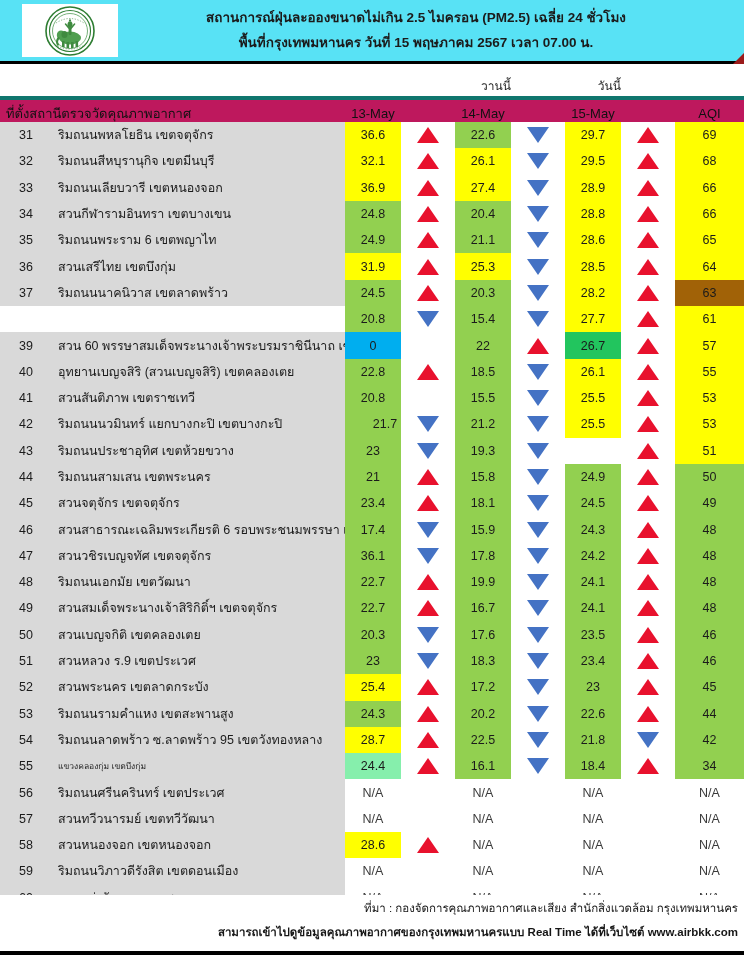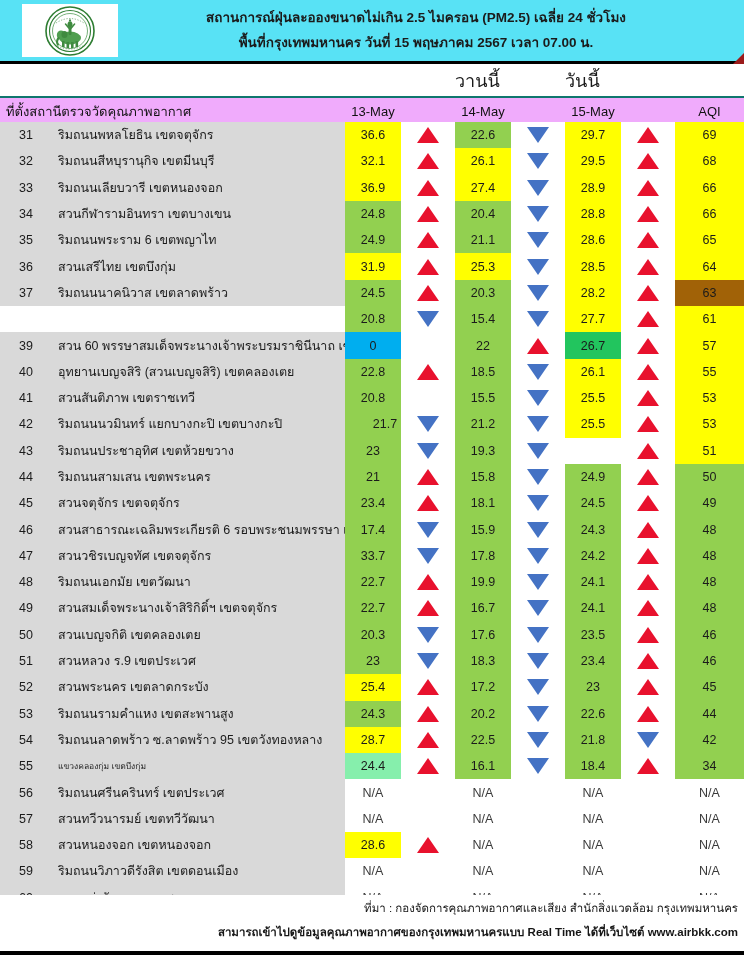--- a/index.html
+++ b/index.html
@@ -56,33 +56,33 @@
 
   
   .subhead {
     position: relative;
     height: 32px;
     background: #ffffff;
   }
   .subhead-lbl {
     position: absolute;
     bottom: 1px;
-    font-size: 18px;
+    font-size: 12px;
     color: #1b1b1b;
-    text-align: left;
+    text-align: right;
     white-space: nowrap;
     margin-top: 40px;
   }
 
   
   .colhead {
     position: relative;
     height: 26px;
-    background: #f0abfc;
-    border-top: 2px solid #0f766e;
+    background: #be185d;
+    border-top: 4px solid #0f766e;
   }
   .colhead .ch {
     position: absolute;
     top: 0; height: 26px;
     display: flex; align-items: center;
     font-size: 13px;
     color: #111111;
     white-space: nowrap;
   }
   .ch-title { left: 6px; font-weight: normal; }
@@ -519,21 +519,21 @@
         <div class="arrowcell" style="left: 621px; width: 54px;">
           <div class="tri up"></div>
         </div>
         <div class="cell" style="left: 675px; width: 69px; background: rgb(146, 208, 80);">48</div>
       </div>
       <div class="row">
         <div class="namecell">
           <div class="rnum">47</div>
           <div class="rname">สวนวชิรเบญจทัศ เขตจตุจักร</div>
         </div>
-        <div class="cell" style="left: 345px; width: 56px; background: rgb(146, 208, 80);">33.7</div>
+        <div class="cell" style="left: 345px; width: 56px; background: rgb(146, 208, 80);">36.1</div>
         <div class="arrowcell" style="left: 401px; width: 54px;">
           <div class="tri down"></div>
         </div>
         <div class="cell" style="left: 455px; width: 56px; background: rgb(146, 208, 80);">17.8</div>
         <div class="arrowcell" style="left: 511px; width: 54px;">
           <div class="tri down"></div>
         </div>
         <div class="cell" style="left: 565px; width: 56px; background: rgb(146, 208, 80);">24.2</div>
         <div class="arrowcell" style="left: 621px; width: 54px;">
           <div class="tri up"></div>

